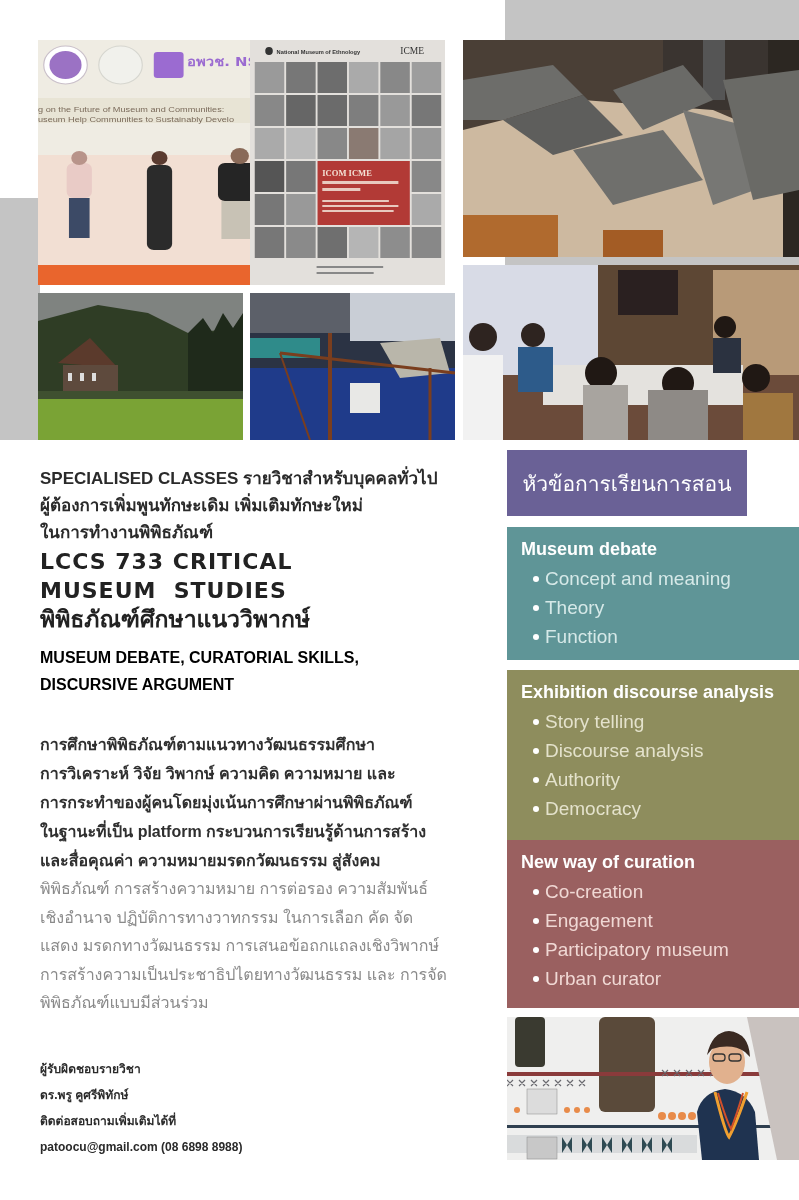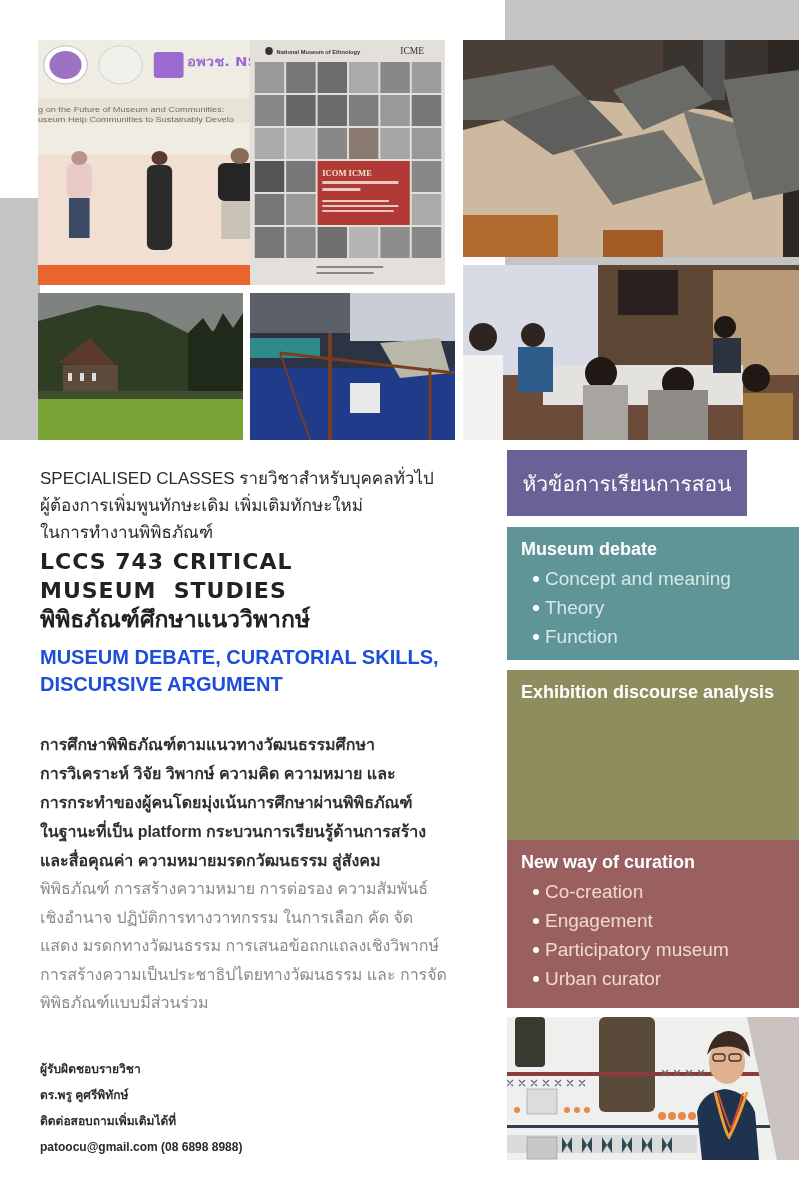--- a/index.html
+++ b/index.html
@@ -4,24 +4,24 @@
 <style>
   * { box-sizing: border-box; margin: 0; padding: 0; }
   html, body { width: 799px; height: 1200px; background: #ffffff; overflow: hidden; }
   body { position: relative; font-family: "Liberation Sans", "DejaVu Sans", sans-serif; color: #2b2b2b; }
 
   .gray-band { position: absolute; background: #c4c4c4; }
   .photo { position: absolute; overflow: hidden; }
   .photo svg { width: 100%; height: 100%; display: block; }
 
   .left-text { position: absolute; left: 40px; width: 420px; }
-  .intro { top: 465px; font-size: 17px; font-weight: normal; line-height: 27px; color: #2a2a2a; }
+  .intro { top: 465px; font-size: 17px; font-weight: bold; line-height: 27px; color: #2a2a2a; }
   .course-title { top: 547px; font-family: "DejaVu Sans", sans-serif; font-size: 22px; font-weight: 900; line-height: 29px; letter-spacing: 1px; color: #222; }
   .course-title .thai { font-size: 23px; letter-spacing: 0; }
-  .subtitle { top: 644px; font-size: 20px; font-weight: bold; line-height: 27px; color: #1d4ed8; }
+  .subtitle { top: 644px; font-size: 16px; font-weight: bold; line-height: 27px; color: #000000; }
   .desc-bold { top: 730px; font-size: 16px; font-weight: bold; line-height: 29px; color: #2f2f2f; text-align: justify; }
   .desc-light { top: 875px; font-size: 16px; line-height: 28.5px; color: #8a8a8a; text-align: justify; }
   .contact { top: 1056px; font-size: 12px; font-weight: bold; line-height: 26px; color: #2a2a2a; }
   .line { display: block; white-space: nowrap; }
 
   .topics-header { position: absolute; left: 507px; top: 450px; width: 240px; height: 66px; background: #6a6196; color: #fff; font-size: 21px; display: flex; align-items: center; justify-content: center; }
   .topic-box { position: absolute; left: 507px; width: 292px; color: #fff; padding: 10px 0 4px 14px; }
   .topic-box h3 { font-size: 18px; font-weight: bold; line-height: 24px; color: #fff; white-space: nowrap; }
   .topic-box ul { list-style: none; margin-top: 3px; padding-left: 12px; }
   .topic-box li { font-size: 19px; line-height: 29px; font-weight: 300; white-space: nowrap; display: flex; align-items: center; }
@@ -187,21 +187,21 @@
   </svg>
 </div>
 
 <div class="left-text intro">
   <span class="line">SPECIALISED CLASSES รายวิชาสำหรับบุคคลทั่วไป</span>
   <span class="line">ผู้ต้องการเพิ่มพูนทักษะเดิม เพิ่มเติมทักษะใหม่</span>
   <span class="line">ในการทำงานพิพิธภัณฑ์</span>
 </div>
 
 <div class="left-text course-title">
-  <span class="line">LCCS 743 CRITICAL</span>
+  <span class="line">LCCS 733 CRITICAL</span>
   <span class="line" style="white-space:pre;">MUSEUM  STUDIES</span>
   <span class="line thai">พิพิธภัณฑ์ศึกษาแนววิพากษ์</span>
 </div>
 
 <div class="left-text subtitle">
   <span class="line">MUSEUM DEBATE, CURATORIAL SKILLS,</span>
   <span class="line">DISCURSIVE ARGUMENT</span>
 </div>
 
 <div class="left-text desc-bold">
@@ -244,20 +244,38 @@
       </li>
     <li>
         <span class="bullet"></span>
         <span>Function</span>
       </li>
   </ul>
 </div>
 
 <div class="topic-box box-olive">
   <h3>Exhibition discourse analysis</h3>
+  <ul>
+    <li>
+        <span class="bullet"></span>
+        <span>Story telling</span>
+      </li>
+    <li>
+        <span class="bullet"></span>
+        <span>Discourse analysis</span>
+      </li>
+    <li>
+        <span class="bullet"></span>
+        <span>Authority</span>
+      </li>
+    <li>
+        <span class="bullet"></span>
+        <span>Democracy</span>
+      </li>
+  </ul>
 </div>
 
 <div class="topic-box box-rose">
   <h3>New way of curation</h3>
   <ul>
     <li>
         <span class="bullet"></span>
         <span>Co-creation</span>
       </li>
     <li>

